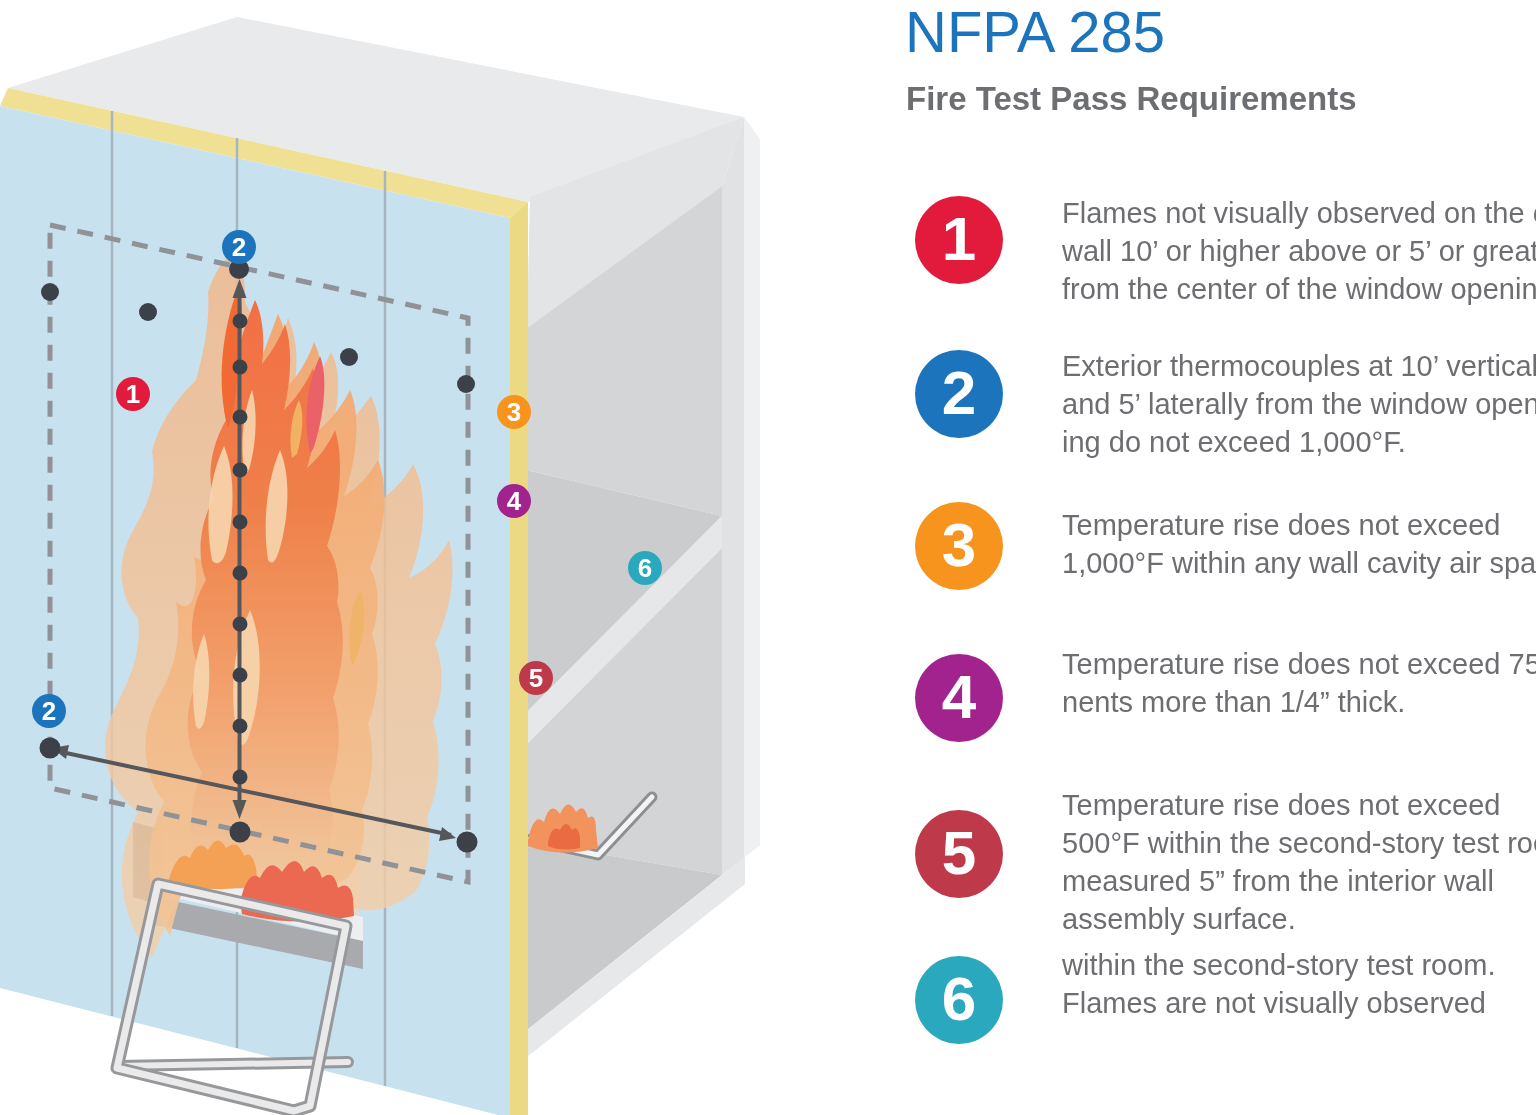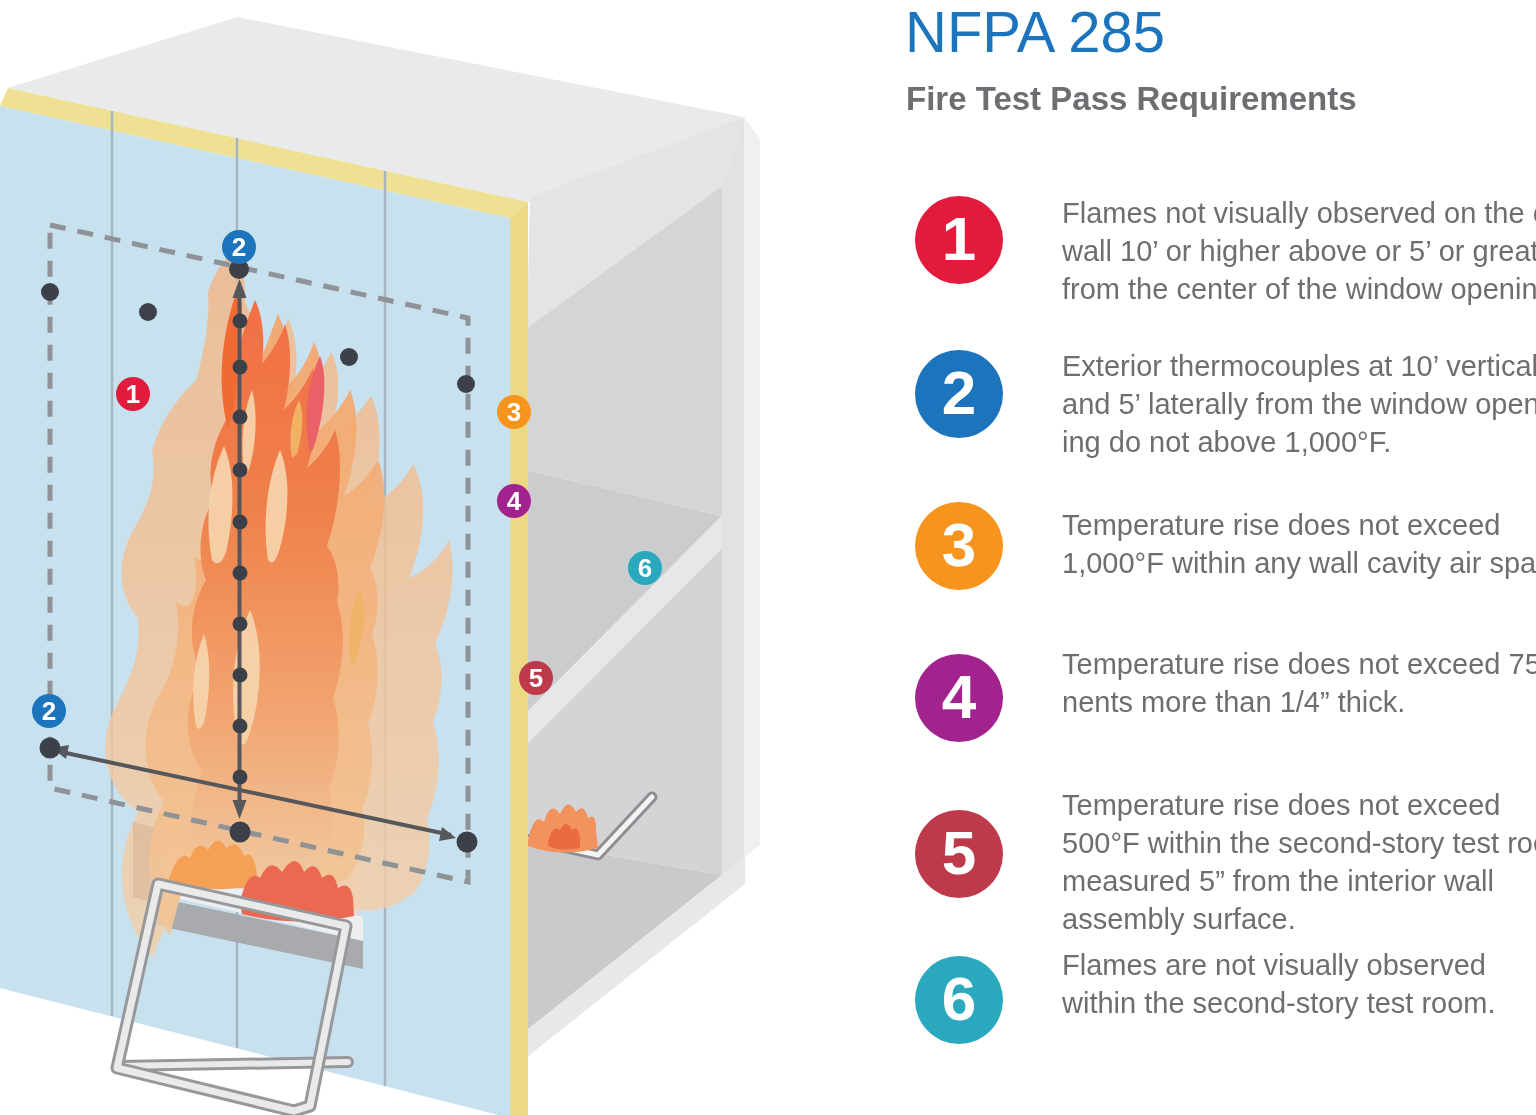--- a/index.html
+++ b/index.html
@@ -218,21 +218,21 @@
     </div>
   </div>
 
   <div class="req">
     <div class="req-badge c2" style="top:350px">
       <span>2</span>
     </div>
     <div class="req-text" style="top:347px">
       <div class="req-line">Exterior thermocouples at 10’ vertically</div>
       <div class="req-line">and 5’ laterally from the window open-</div>
-      <div class="req-line">ing do not above 1,000°F.</div>
+      <div class="req-line">ing do not exceed 1,000°F.</div>
     </div>
   </div>
 
   <div class="req">
     <div class="req-badge c3" style="top:502px">
       <span>3</span>
     </div>
     <div class="req-text" style="top:506px">
       <div class="req-line">Temperature rise does not exceed</div>
       <div class="req-line">1,000°F within any wall cavity air space.</div>
@@ -259,18 +259,18 @@
       <div class="req-line">measured 5” from the interior wall</div>
       <div class="req-line">assembly surface.</div>
     </div>
   </div>
 
   <div class="req">
     <div class="req-badge c6" style="top:956px">
       <span>6</span>
     </div>
     <div class="req-text" style="top:946px">
+      <div class="req-line">within the second-story test room.</div>
       <div class="req-line">Flames are not visually observed</div>
-      <div class="req-line">within the second-story test room.</div>
     </div>
   </div>
 
 </div>
 
 </body></html>

